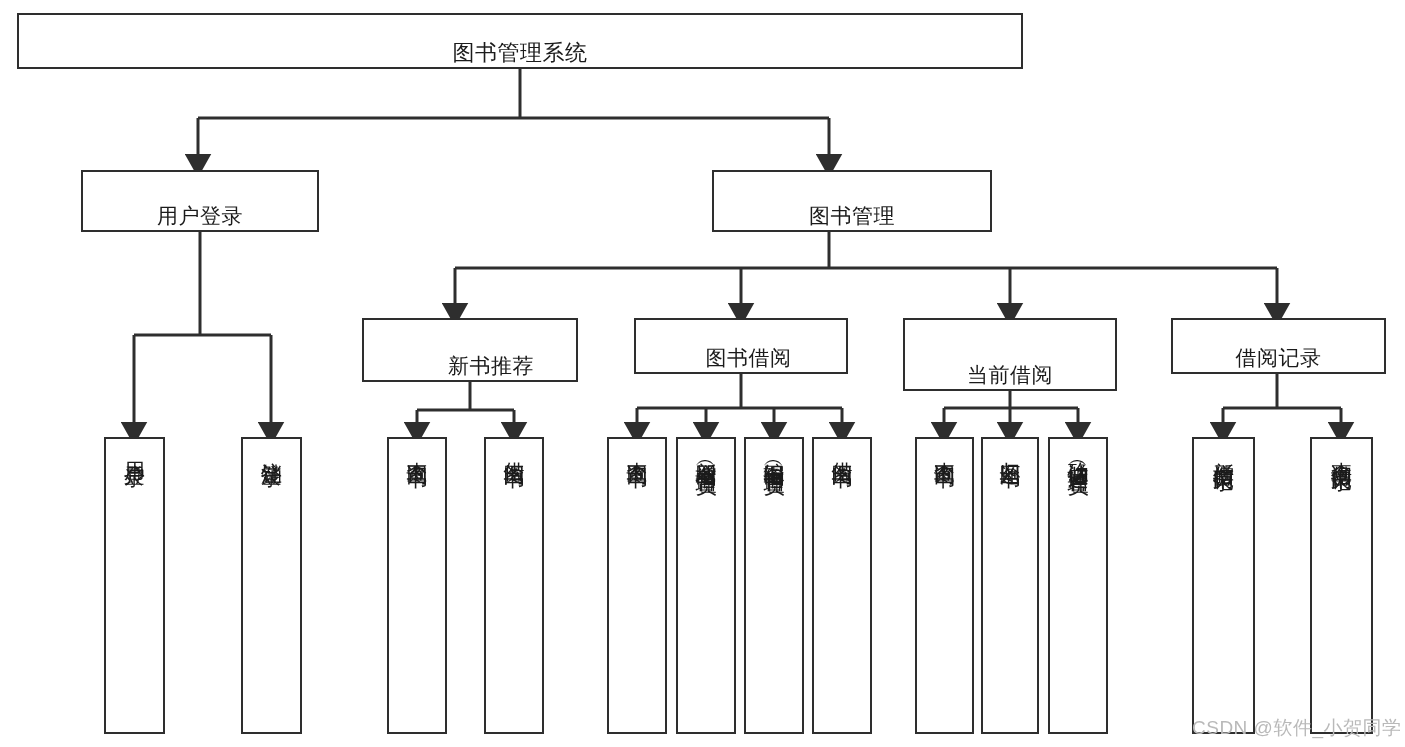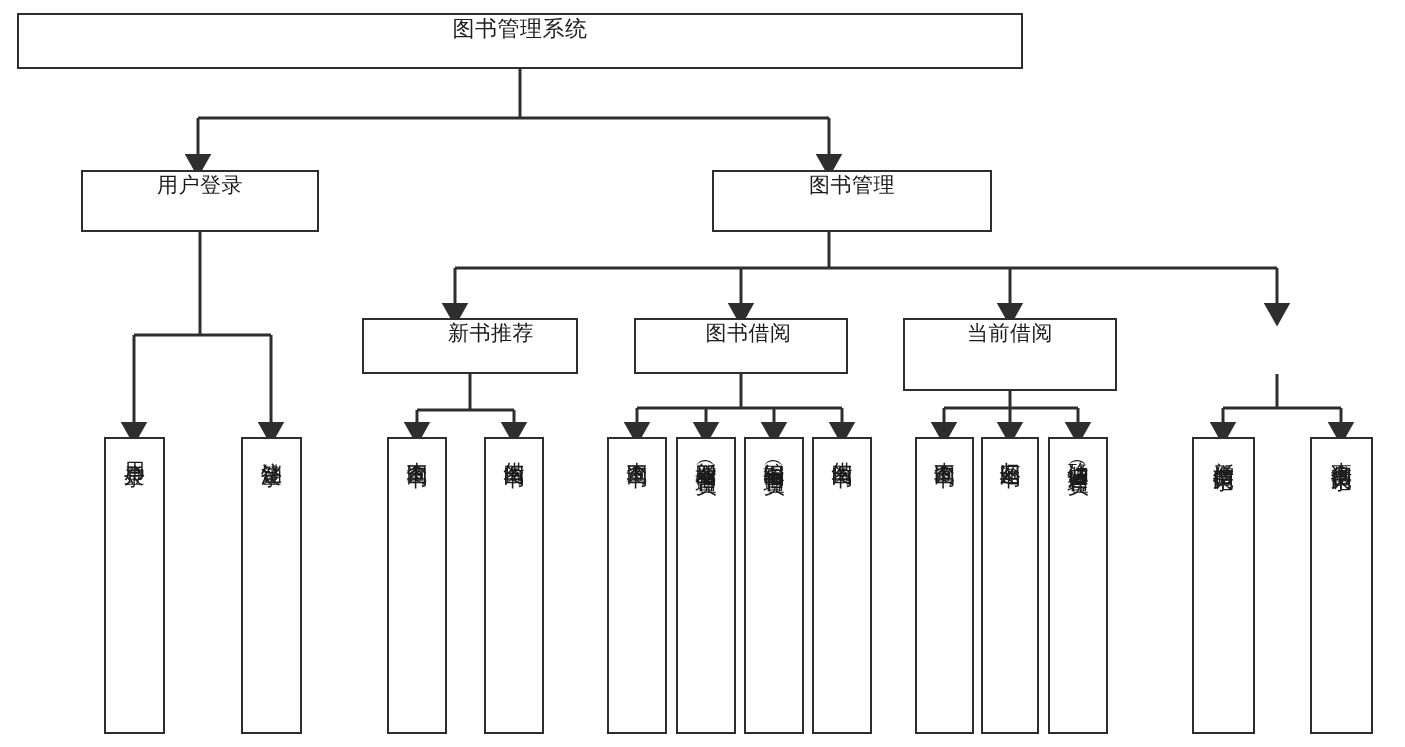--- a/index.html
+++ b/index.html
@@ -25,21 +25,21 @@
     width: 1405px;
     height: 747px;
     pointer-events: none;
   }
   .node {
     position: absolute;
     box-sizing: border-box;
     background: #ffffff;
     border: 2px solid #2e2e2e;
     display: flex;
-    align-items: flex-start;
+    align-items: flex-end;
     justify-content: center;
     overflow: hidden;
   }
   .node-label {
     color: #1b1b1b;
     text-align: center;
     line-height: 1.28;
     white-space: pre-wrap;
     letter-spacing: 0.5px;
   }
@@ -131,28 +131,31 @@
     <span class="node-label">图书管理系统</span>
   </div>
 
   <div class="node horizontal" style="left: 81px; top: 170px; width: 238px; height: 62px;">
     <span class="node-label">用户登录</span>
   </div>
   <div class="node horizontal" style="left: 712px; top: 170px; width: 280px; height: 62px;">
     <span class="node-label">图书管理</span>
   </div>
 
-  <div class="node horizontal" style="left: 362px; top: 318px; width: 216px; height: 56px; padding-left: 42px;">
+  <div class="node horizontal" style="left: 362px; top: 318px; width: 216px; height: 64px; padding-left: 42px;">
     <span class="node-label">新书推荐</span>
   </div>
   <div class="node horizontal" style="left: 634px; top: 318px; width: 214px; height: 56px; padding-left: 15px;">
     <span class="node-label">图书借阅</span>
   </div>
   <div class="node horizontal" style="left: 903px; top: 318px; width: 214px; height: 73px;">
     <span class="node-label">当前借阅</span>
+  </div>
+  <div class="node horizontal" style="left: 1171px; top: 318px; width: 215px; height: 56px;">
+    <span class="node-label">借阅记录</span>
   </div>
 
   <div class="node vertical" style="left: 104px; top: 437px; width: 61px; height: 297px;">
     <span class="node-label">用户登录</span>
   </div>
   <div class="node vertical" style="left: 241px; top: 437px; width: 61px; height: 297px;">
     <span class="node-label">注销登录</span>
   </div>
   <div class="node vertical" style="left: 387px; top: 437px; width: 60px; height: 297px;">
     <span class="node-label">查询图书</span>
@@ -181,14 +184,15 @@
   <div class="node vertical" style="left: 1048px; top: 437px; width: 60px; height: 297px;">
     <span class="node-label">确认归还（管理员）</span>
   </div>
   <div class="node vertical" style="left: 1192px; top: 437px; width: 63px; height: 297px;">
     <span class="node-label">新增借阅记录</span>
   </div>
   <div class="node vertical" style="left: 1310px; top: 437px; width: 63px; height: 297px;">
     <span class="node-label">查询借阅记录</span>
   </div>
 
+  <div class="watermark" style="left: 1192px; top: 715px; color: rgb(185, 185, 185);">CSDN @软件_小贺同学</div>
 
 </div>
 
 </body></html>

